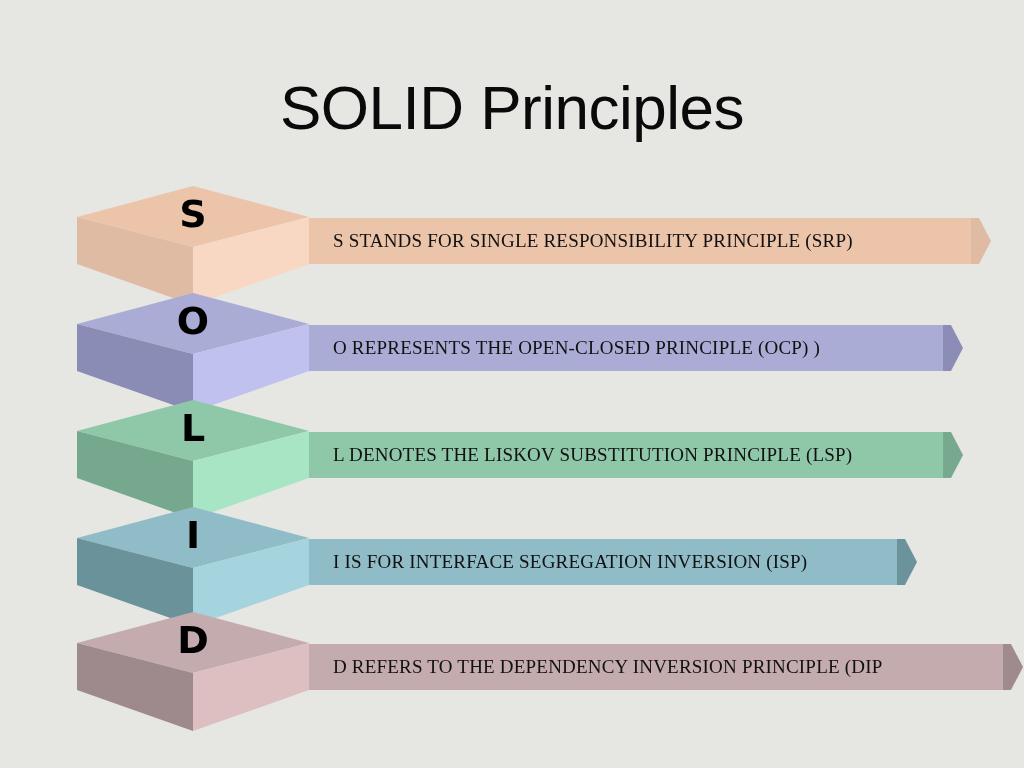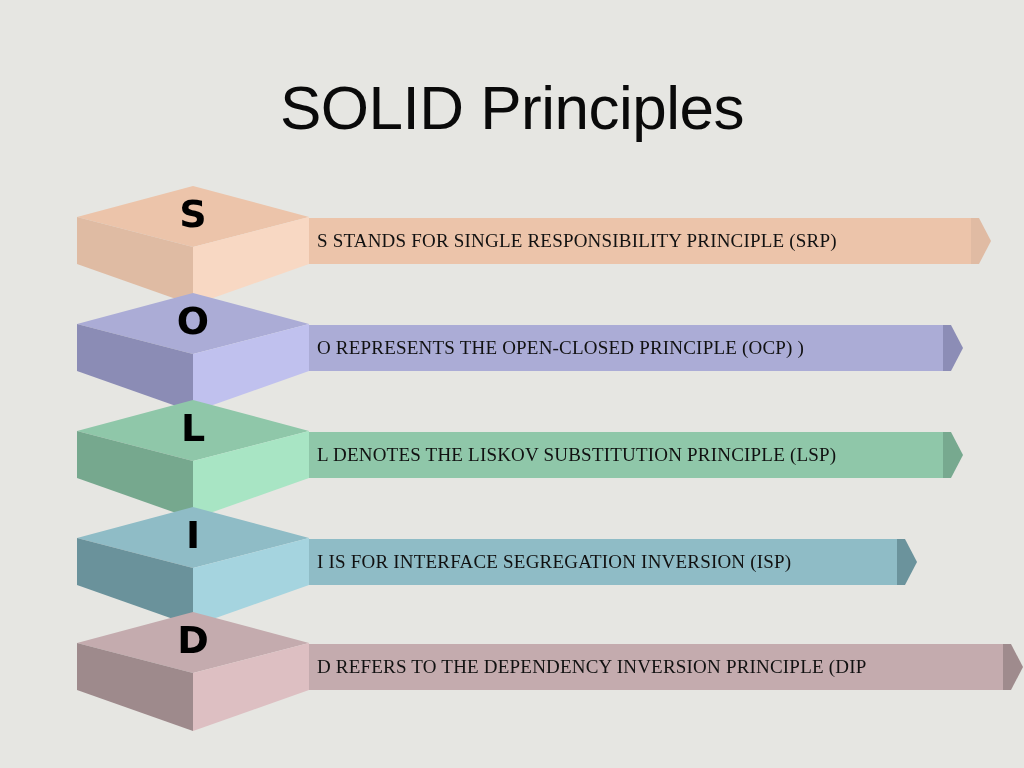--- a/index.html
+++ b/index.html
@@ -25,21 +25,21 @@
       text-align: center;
       font-family: "DejaVu Sans", sans-serif; font-weight: bold;
       font-size: 38px; color: #000;
     }
     .bar {
       position: absolute; left: 309px; top: 32px; height: 46px;
       display: flex; align-items: center;
     }
     .bar-body {
       height: 46px; display: flex; align-items: center;
-      padding-left: 8px; box-sizing: border-box;
+      padding-left: 24px; box-sizing: border-box;
       font-family: "Liberation Serif", serif;
       font-size: 19px; letter-spacing: 0.2px; color: #111;
       white-space: nowrap;
     }
     .bar svg { display: block; }
   </style>
 </head>
 <body>
 
 <div class="title">SOLID Principles</div>

